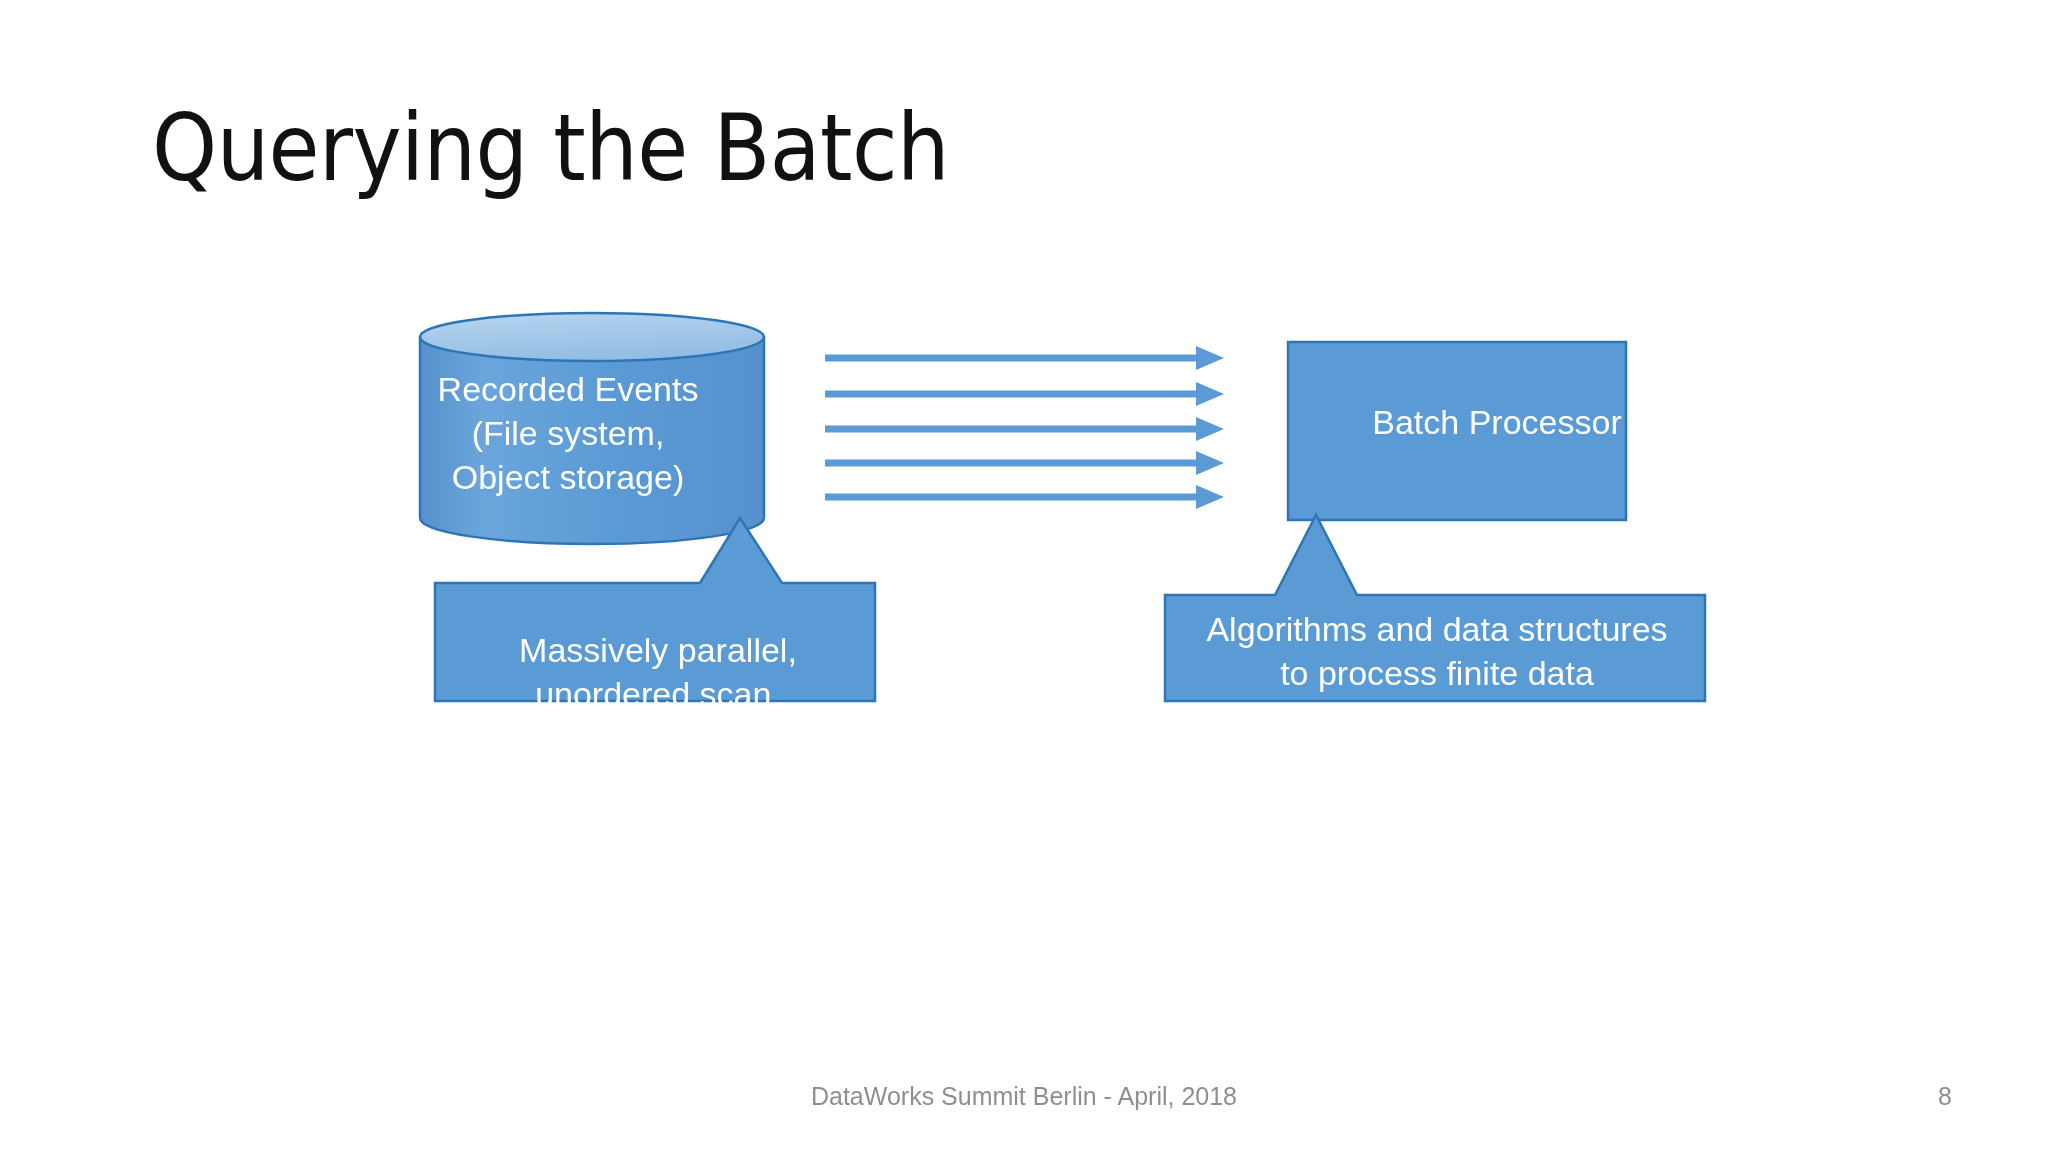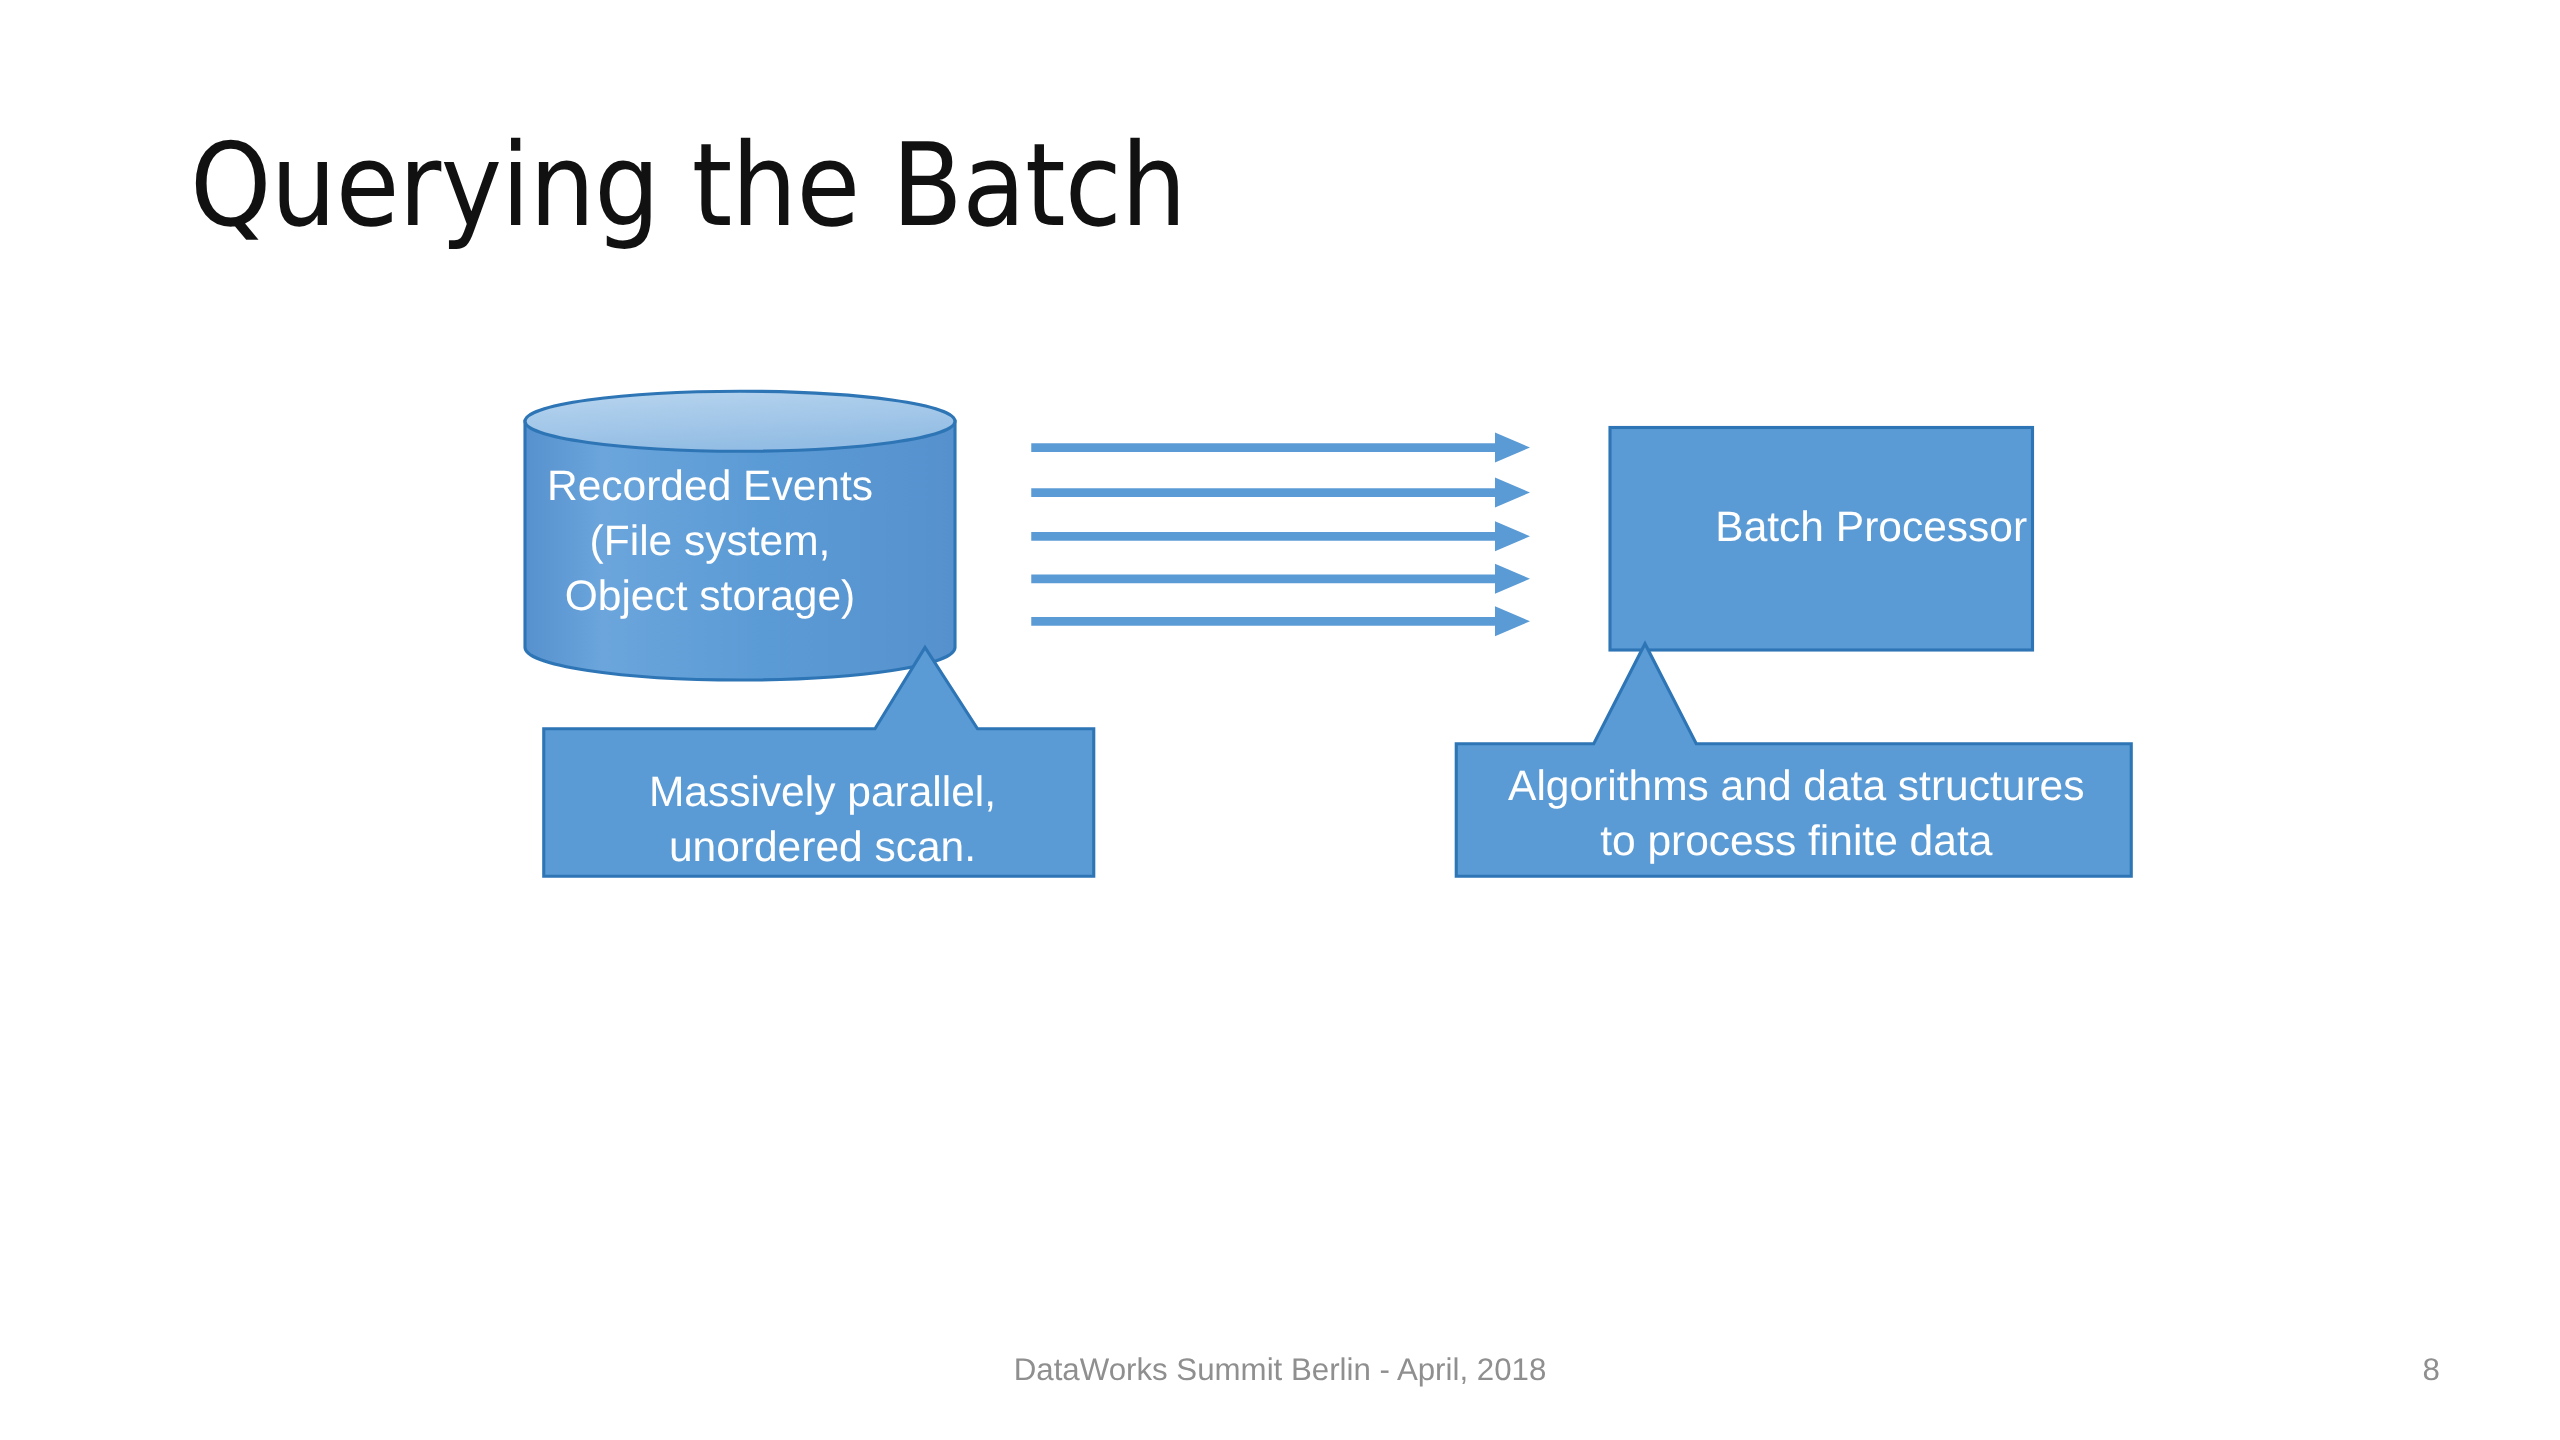--- a/index.html
+++ b/index.html
@@ -64,21 +64,21 @@
     width: 296px;
   }
   #batch-label {
     left: 1288px;
     top: 400px;
     width: 338px;
     margin-left: 40px;
   }
   #callout-left-label {
     left: 437px;
-    top: 612px;
+    top: 628px;
     width: 442px;
   }
   #callout-right-label {
     left: 1168px;
     top: 607px;
     width: 538px;
   }
 
   
   #footer-text {

